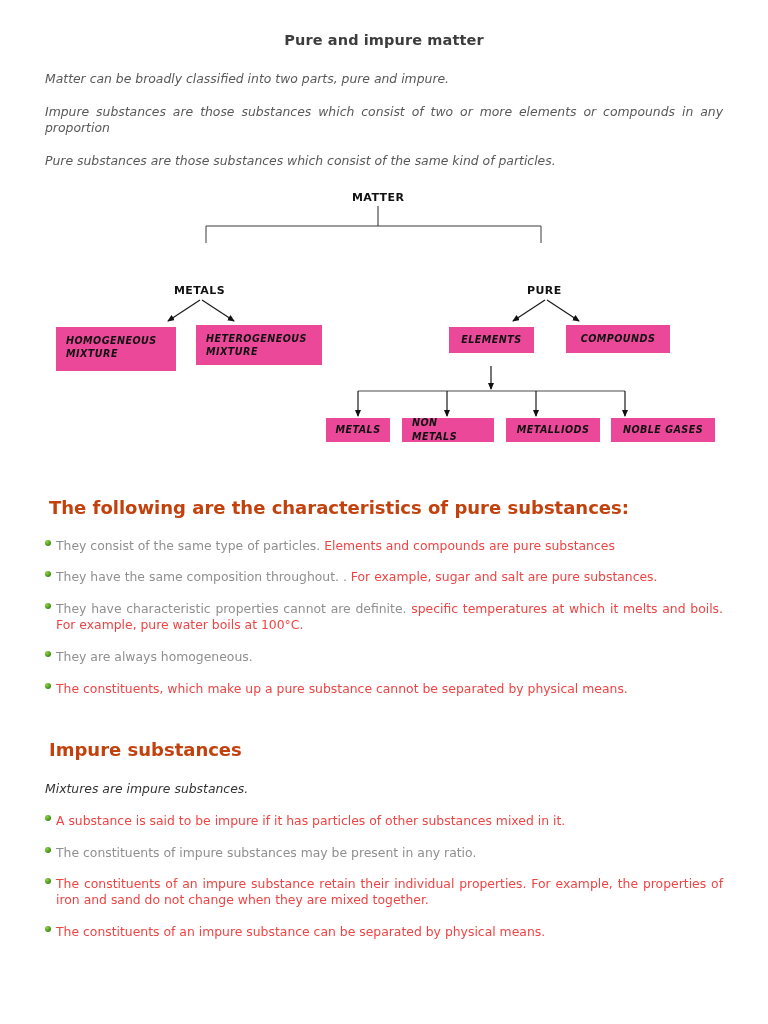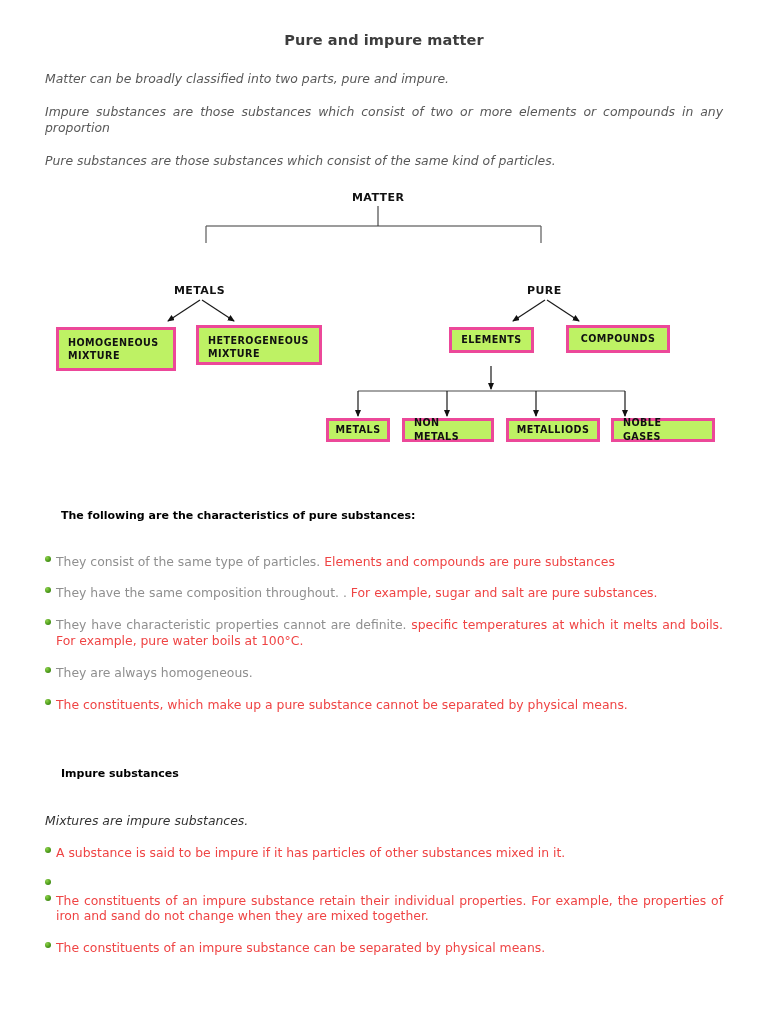--- a/index.html
+++ b/index.html
@@ -61,49 +61,50 @@
   .node-label {
     position: absolute;
     font-size: 11px;
     font-weight: bold;
     color: #111;
     letter-spacing: 0.4px;
     white-space: nowrap;
   }
   .dbox {
     position: absolute;
-    border: 3px solid #ec4899;
-    background: #bef264;
+    border: 1px solid #ec4899;
+    background: #ec4899;
     box-sizing: border-box;
     font-size: 9.6px;
     font-weight: bold;
     color: #111;
     letter-spacing: 0.45px;
     line-height: 1.45;
     padding: 6px 9px 5px 9px;
     white-space: pre-line;
+    font-style: italic;
   }
   .dbox.one-line {
     padding: 0 9px;
     display: flex;
     align-items: center;
     justify-content: center;
   }
   .diagram svg {
     position: absolute;
     left: 0; top: 0;
     overflow: visible;
   }
 
   
   .sec-head {
-    font-size: 11px;
-    font-weight: bold;
-    color: #000000;
-    margin: 16px;
+    font-size: 18px;
+    font-weight: bold;
+    color: #c2410c;
+    margin: 4px;
     padding-top: 10px;
   }
 
   
   .bullets {
     list-style: none;
     margin: 0;
     padding: 0;
   }
   .bullets li {
@@ -219,21 +220,21 @@
 
     <p class="para" style="color:#333333;">Mixtures are impure substances.</p>
 
     <ul class="bullets">
       <li class="dark">
         <span class="bullet-dot"></span>
         <span class="lead"></span><span class="rest">A substance is said to be impure if it has particles of other substances mixed in it.</span>
       </li>
       <li>
         <span class="bullet-dot"></span>
-        <span class="rest"></span>
+        <span class="lead">The constituents of impure substances may be present in any ratio.</span><span class="rest"></span>
       </li>
       <li class="dark">
         <span class="bullet-dot"></span>
         <span class="lead"></span><span class="rest">The constituents of an impure substance retain their individual properties. For example, the properties of iron and sand do not change when they are mixed together.</span>
       </li>
       <li class="dark">
         <span class="bullet-dot"></span>
         <span class="lead"></span><span class="rest">The constituents of an impure substance can be separated by physical means.</span>
       </li>
     </ul>

